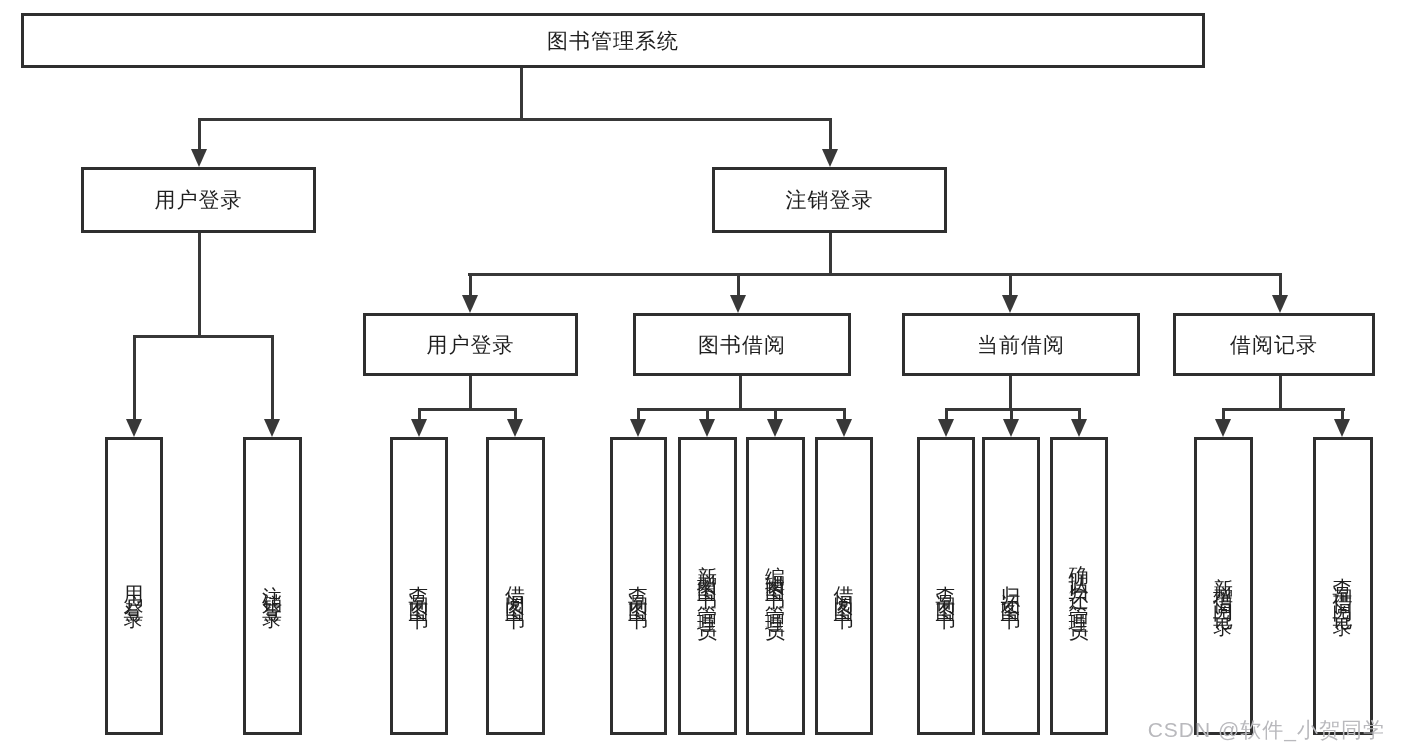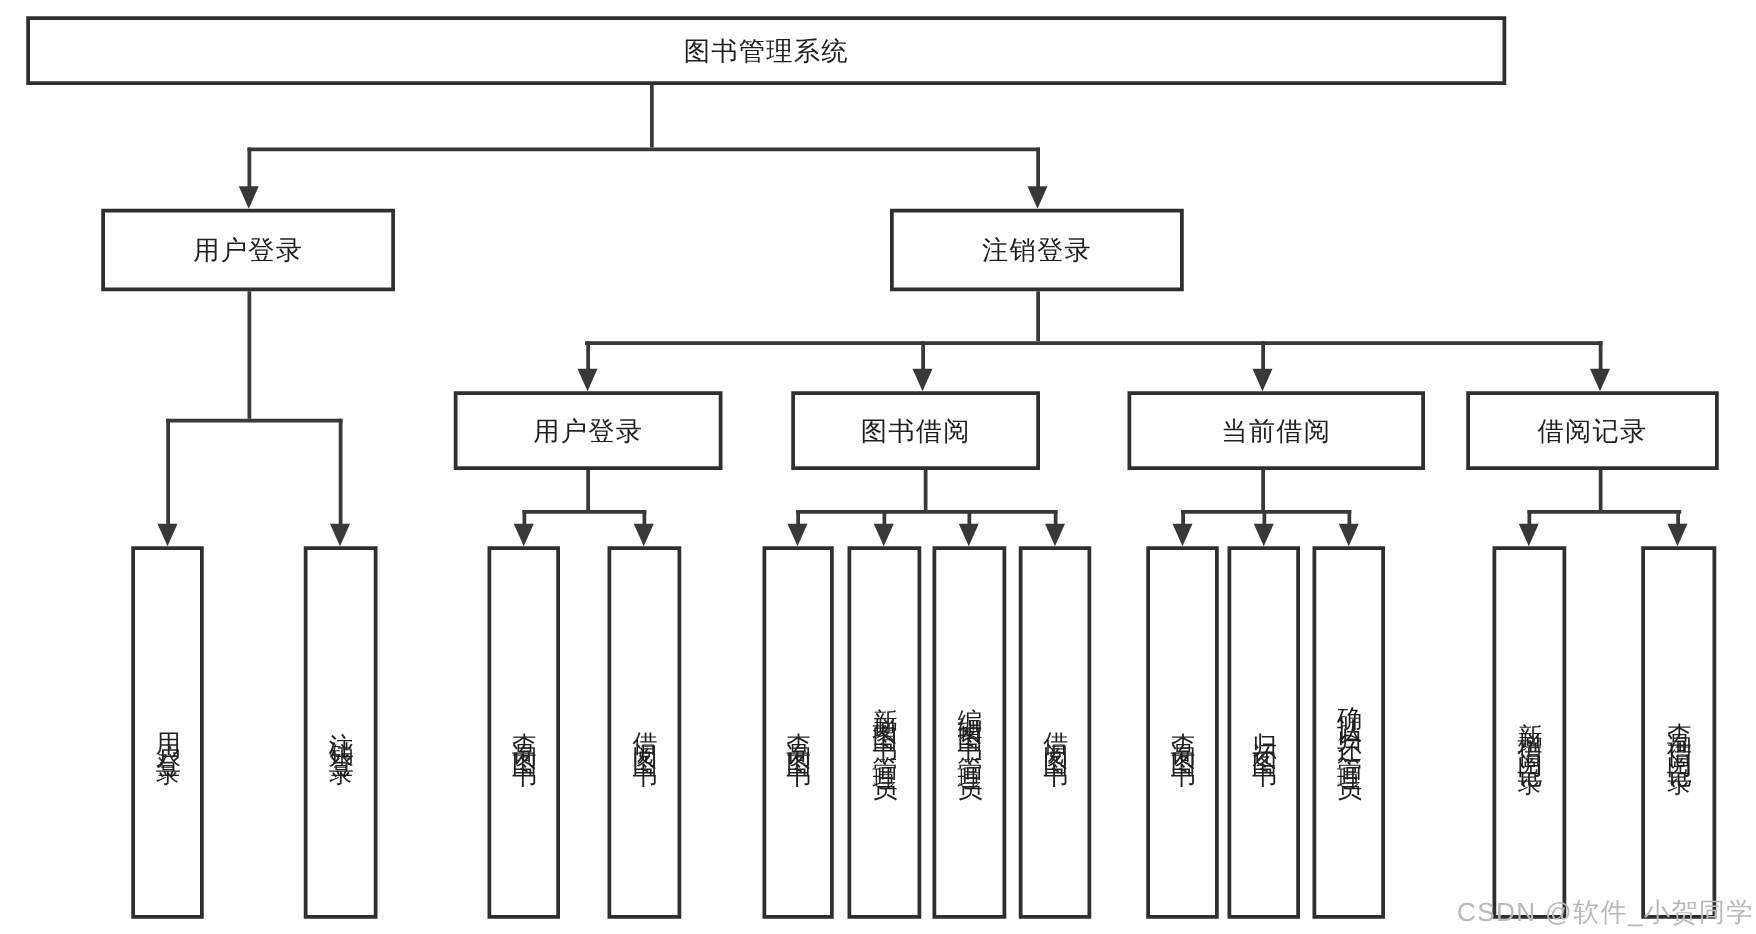--- a/index.html
+++ b/index.html
@@ -18,21 +18,21 @@
   }
   .hline,.vline{position:absolute;background:#383838;}
   .hline{height:3px;}
   .vline{width:3px;}
   .arr{
     position:absolute;width:0;height:0;
     border-left:8px solid transparent;border-right:8px solid transparent;
     border-top:18px solid #383838;
   }
   .watermark{
-    position:absolute;right:2px;bottom:3px;
+    position:absolute;right:20px;bottom:3px;
     font-size:21px;color:#b9b9bd;letter-spacing:1px;white-space:nowrap;
   }
 </style>
 </head>
 <body>
 
 <div class="canvas">
 
   <div class="node h" style="left:21px;top:13px;width:1184px;height:55px;">
     <span>图书管理系统</span>
@@ -66,21 +66,21 @@
   <div class="vline" style="left:737px;top:273px;height:23px;"></div>
   <div class="arr" style="left:730px;top:295px;"></div>
   <div class="vline" style="left:1009px;top:273px;height:23px;"></div>
   <div class="arr" style="left:1002px;top:295px;"></div>
   <div class="vline" style="left:1279px;top:273px;height:23px;"></div>
   <div class="arr" style="left:1272px;top:295px;"></div>
 
   <div class="node h" style="left:363px;top:313px;width:215px;height:63px;">
     <span>用户登录</span>
   </div>
-  <div class="node h" style="left:633px;top:313px;width:199px;height:63px;">
+  <div class="node h" style="left:633px;top:313px;width:218px;height:63px;">
     <span>图书借阅</span>
   </div>
   <div class="node h" style="left:902px;top:313px;width:238px;height:63px;">
     <span>当前借阅</span>
   </div>
   <div class="node h" style="left:1173px;top:313px;width:202px;height:63px;">
     <span>借阅记录</span>
   </div>
 
   <div class="vline" style="left:469px;top:376px;height:32px;"></div>

